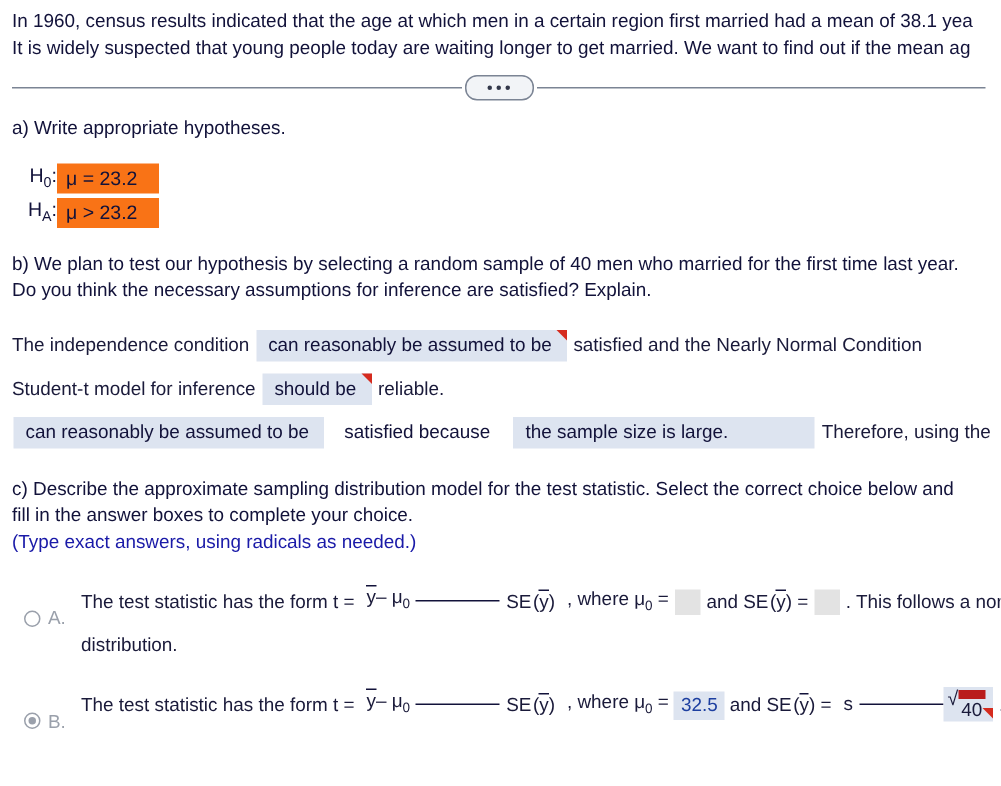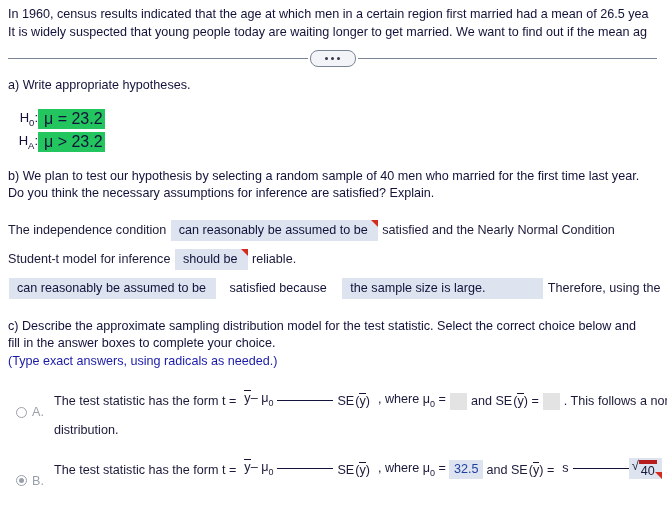--- a/index.html
+++ b/index.html
@@ -70,24 +70,24 @@
     height: 20px;
   }
   .hyp-name {
     width: 30px;
     font-size: 13px;
     color: #12123a;
     text-align: right;
   }
   .hyp-name sub { font-size: 9.5px; }
   .ansbox-blue {
-    background: #22c55e;
+    background: #f97316;
     color: #12123a;
-    padding: 2px 2px 3px 6px;
-    font-size: 16px;
+    padding: 2px 14px 3px 6px;
+    font-size: 13px;
     line-height: 15px;
     display: inline-block;
   }
 
   .sec-b { margin-top: 16px; }
   .sec-b .qtext { white-space: nowrap; }
 
   .fill-line {
     margin-top: 15px;
     line-height: 24px;
@@ -227,21 +227,21 @@
     line-height: 14px;
     cursor: pointer;
   }
   .sqrt-wrap {
     display: inline-flex;
     align-items: flex-start;
     line-height: 14px;
   }
   .sqrt-sym { font-size: 13px; }
   .sqrt-val {
-    border-top: 4px solid #b91c1c;
+    border-top: 6px solid #b91c1c;
     padding: 0 2px;
     margin-top: 1px;
   }
   .frac-answer {
     position: relative;
     background: transparent;
   }
   .frac-answer .den-box {
     background: #dde4f0;
     padding: 1px 5px 1px 3px;
@@ -255,21 +255,21 @@
     border-left: 7px solid transparent;
   }
   .nowrap { white-space: nowrap; }
 </style>
 </head>
 <body>
 
 <div class="page">
 
   <div class="intro">
-    <div>In 1960, census results indicated that the age at which men in a certain region first married had a mean of 26.5 yea</div>
+    <div>In 1960, census results indicated that the age at which men in a certain region first married had a mean of 38.1 yea</div>
     <div>It is widely suspected that young people today are waiting longer to get married. We want to find out if the mean ag</div>
   </div>
 
   <div class="divider-row">
     <div class="divider-line"></div>
     <div class="dots-pill">
       <i></i>
       <i></i>
       <i></i>
     </div>

